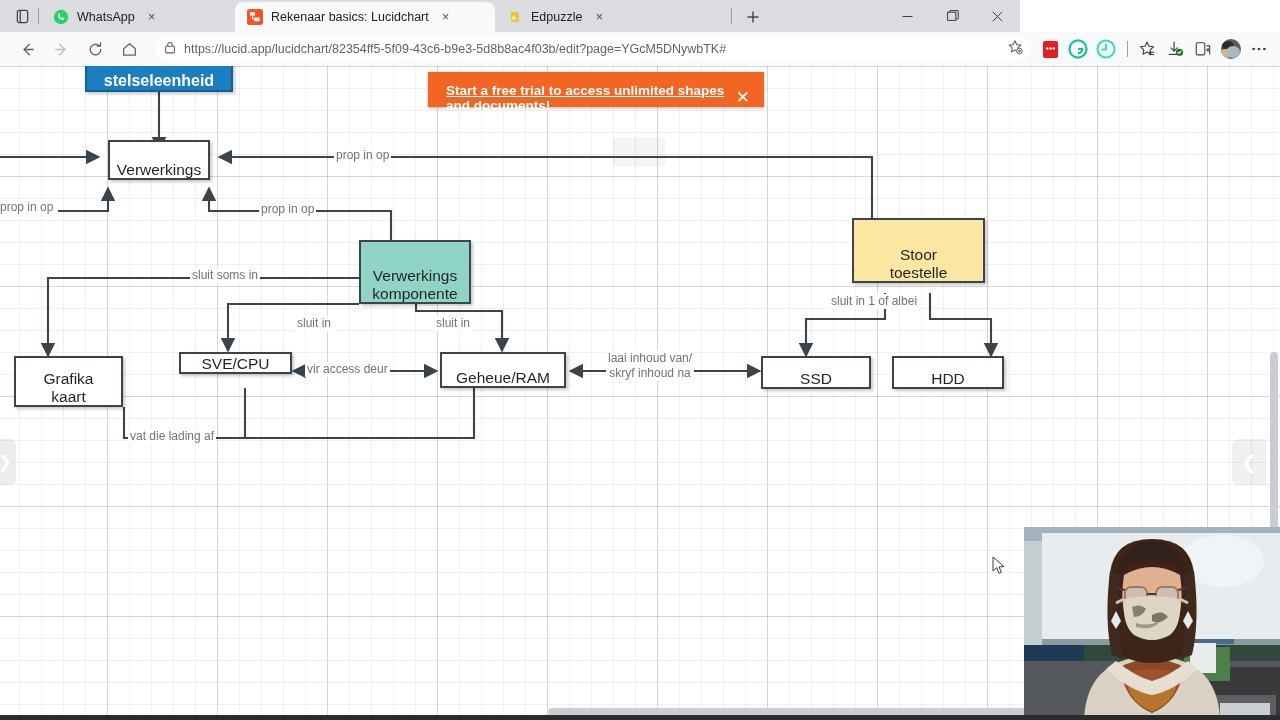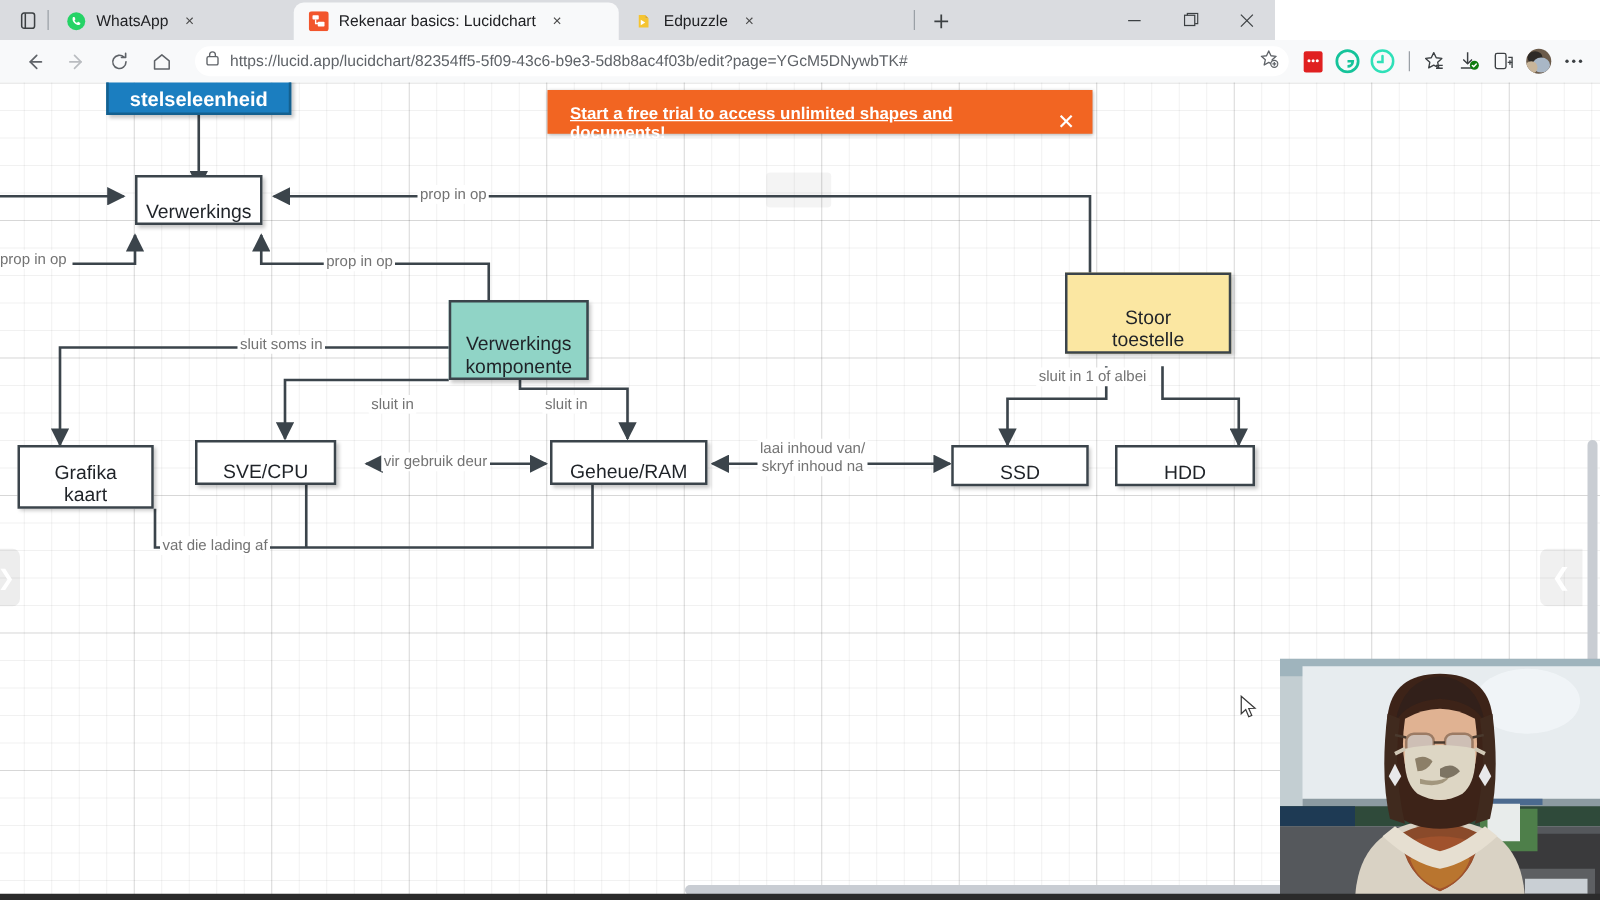--- a/index.html
+++ b/index.html
@@ -103,24 +103,24 @@
   .node.blue{background:#1b7ec0;color:#fff;font-weight:bold;border-color:#14608f;}
 
   .elabel{
     position:absolute;font-size:12px;color:#737373;
     background:#ffffff;padding:0 2px;white-space:pre;line-height:1.25;
     text-align:center;
   }
 
   
   .banner{
-    position:absolute;left:428px;top:72px;width:436px;height:35px;
+    position:absolute;left:428px;top:72px;width:336px;height:35px;
     background:#f26522;box-shadow:0 1px 3px rgba(0,0,0,0.3);
     display:flex;align-items:center;justify-content:space-between;
-    padding:16px 14px 0 18px;box-sizing:border-box;margin-left:10px;
+    padding:16px 14px 0 18px;box-sizing:border-box;
   }
   .banner a{
     color:#fff;font-size:13.5px;font-weight:bold;text-decoration:underline;
   }
   .banner .bclose{color:#fff;font-size:17px;line-height:1;margin-left:10px;}
 
   
   .left-toggle{
     position:absolute;left:-14px;top:373px;width:30px;height:46px;
     background:rgba(0,0,0,0.07);border-radius:6px;
@@ -411,21 +411,21 @@
     <div class="node yellow" style="left:852px;top:152px;width:133px;height:65px;white-space:pre-line;">
       <span>Stoor
 toestelle</span>
     </div>
 
     <div class="node white" style="left:14px;top:290px;width:109px;height:51px;white-space:pre-line;">
       <span>Grafika
 kaart</span>
     </div>
 
-    <div class="node white" style="left:156px;top:286px;width:113px;height:36px;">
+    <div class="node white" style="left:179px;top:286px;width:113px;height:22px;">
       <span>SVE/CPU</span>
     </div>
 
     <div class="node white" style="left:440px;top:286px;width:126px;height:36px;">
       <span>Geheue/RAM</span>
     </div>
 
     <div class="node white" style="left:761px;top:290px;width:110px;height:33px;">
       <span>SSD</span>
     </div>
@@ -433,21 +433,21 @@
     <div class="node white" style="left:892px;top:290px;width:112px;height:33px;">
       <span>HDD</span>
     </div>
 
     <div class="elabel" style="left:334px;top:82px;">prop in op</div>
     <div class="elabel" style="left:-2px;top:134px;">prop in op</div>
     <div class="elabel" style="left:259px;top:136px;">prop in op</div>
     <div class="elabel" style="left:190px;top:202px;">sluit soms in</div>
     <div class="elabel" style="left:295px;top:250px;">sluit in</div>
     <div class="elabel" style="left:434px;top:250px;">sluit in</div>
-    <div class="elabel" style="left:305px;top:296px;">vir gebruik deur</div>
+    <div class="elabel" style="left:305px;top:296px;">vir access deur</div>
     <div class="elabel" style="left:606px;top:285px;white-space:pre-line;">laai inhoud van/
 skryf inhoud na</div>
     <div class="elabel" style="left:829px;top:228px;">sluit in 1 of albei</div>
     <div class="elabel" style="left:128px;top:363px;">vat die lading af</div>
 
     <div class="banner" style="top:6px;">
       <a href="#">Start a free trial to access unlimited shapes and documents!</a>
       <span class="bclose">✕</span>
     </div>
 

